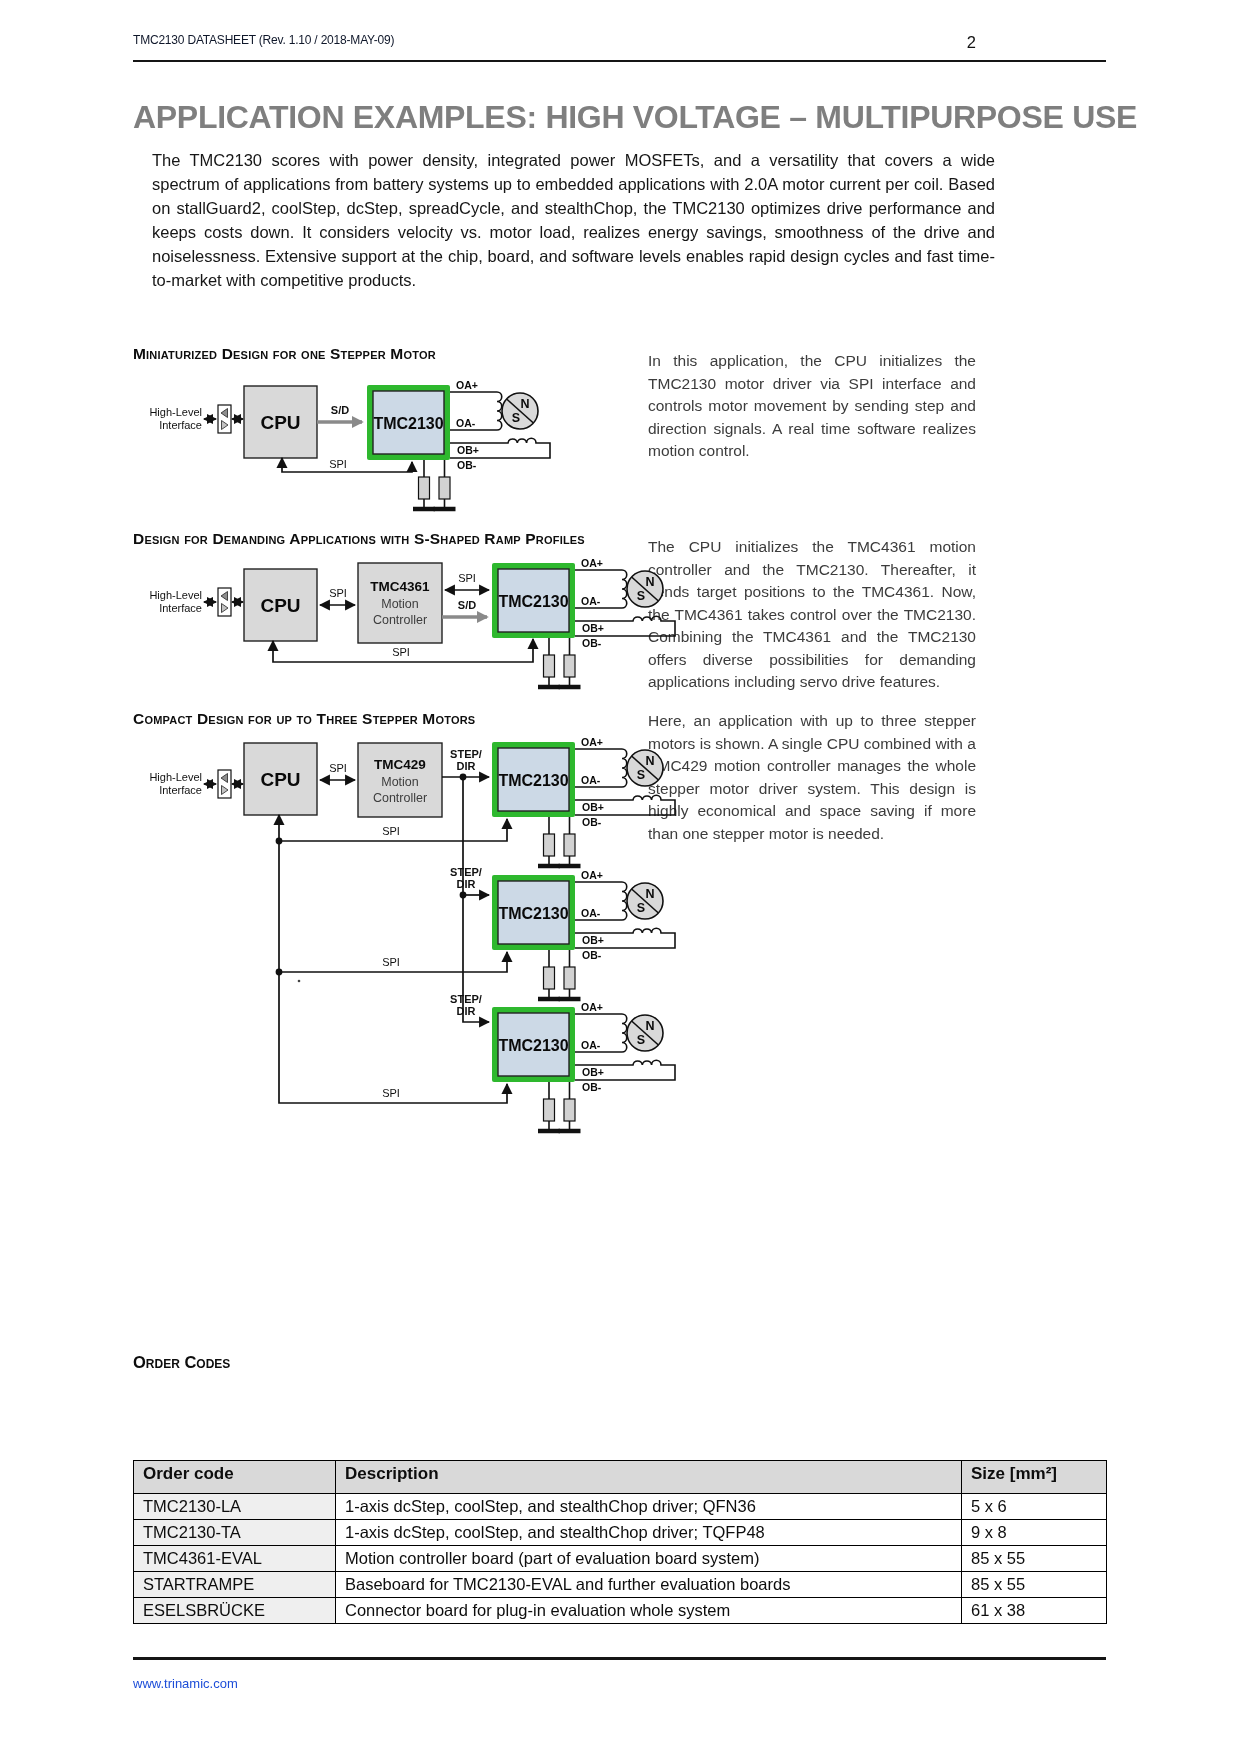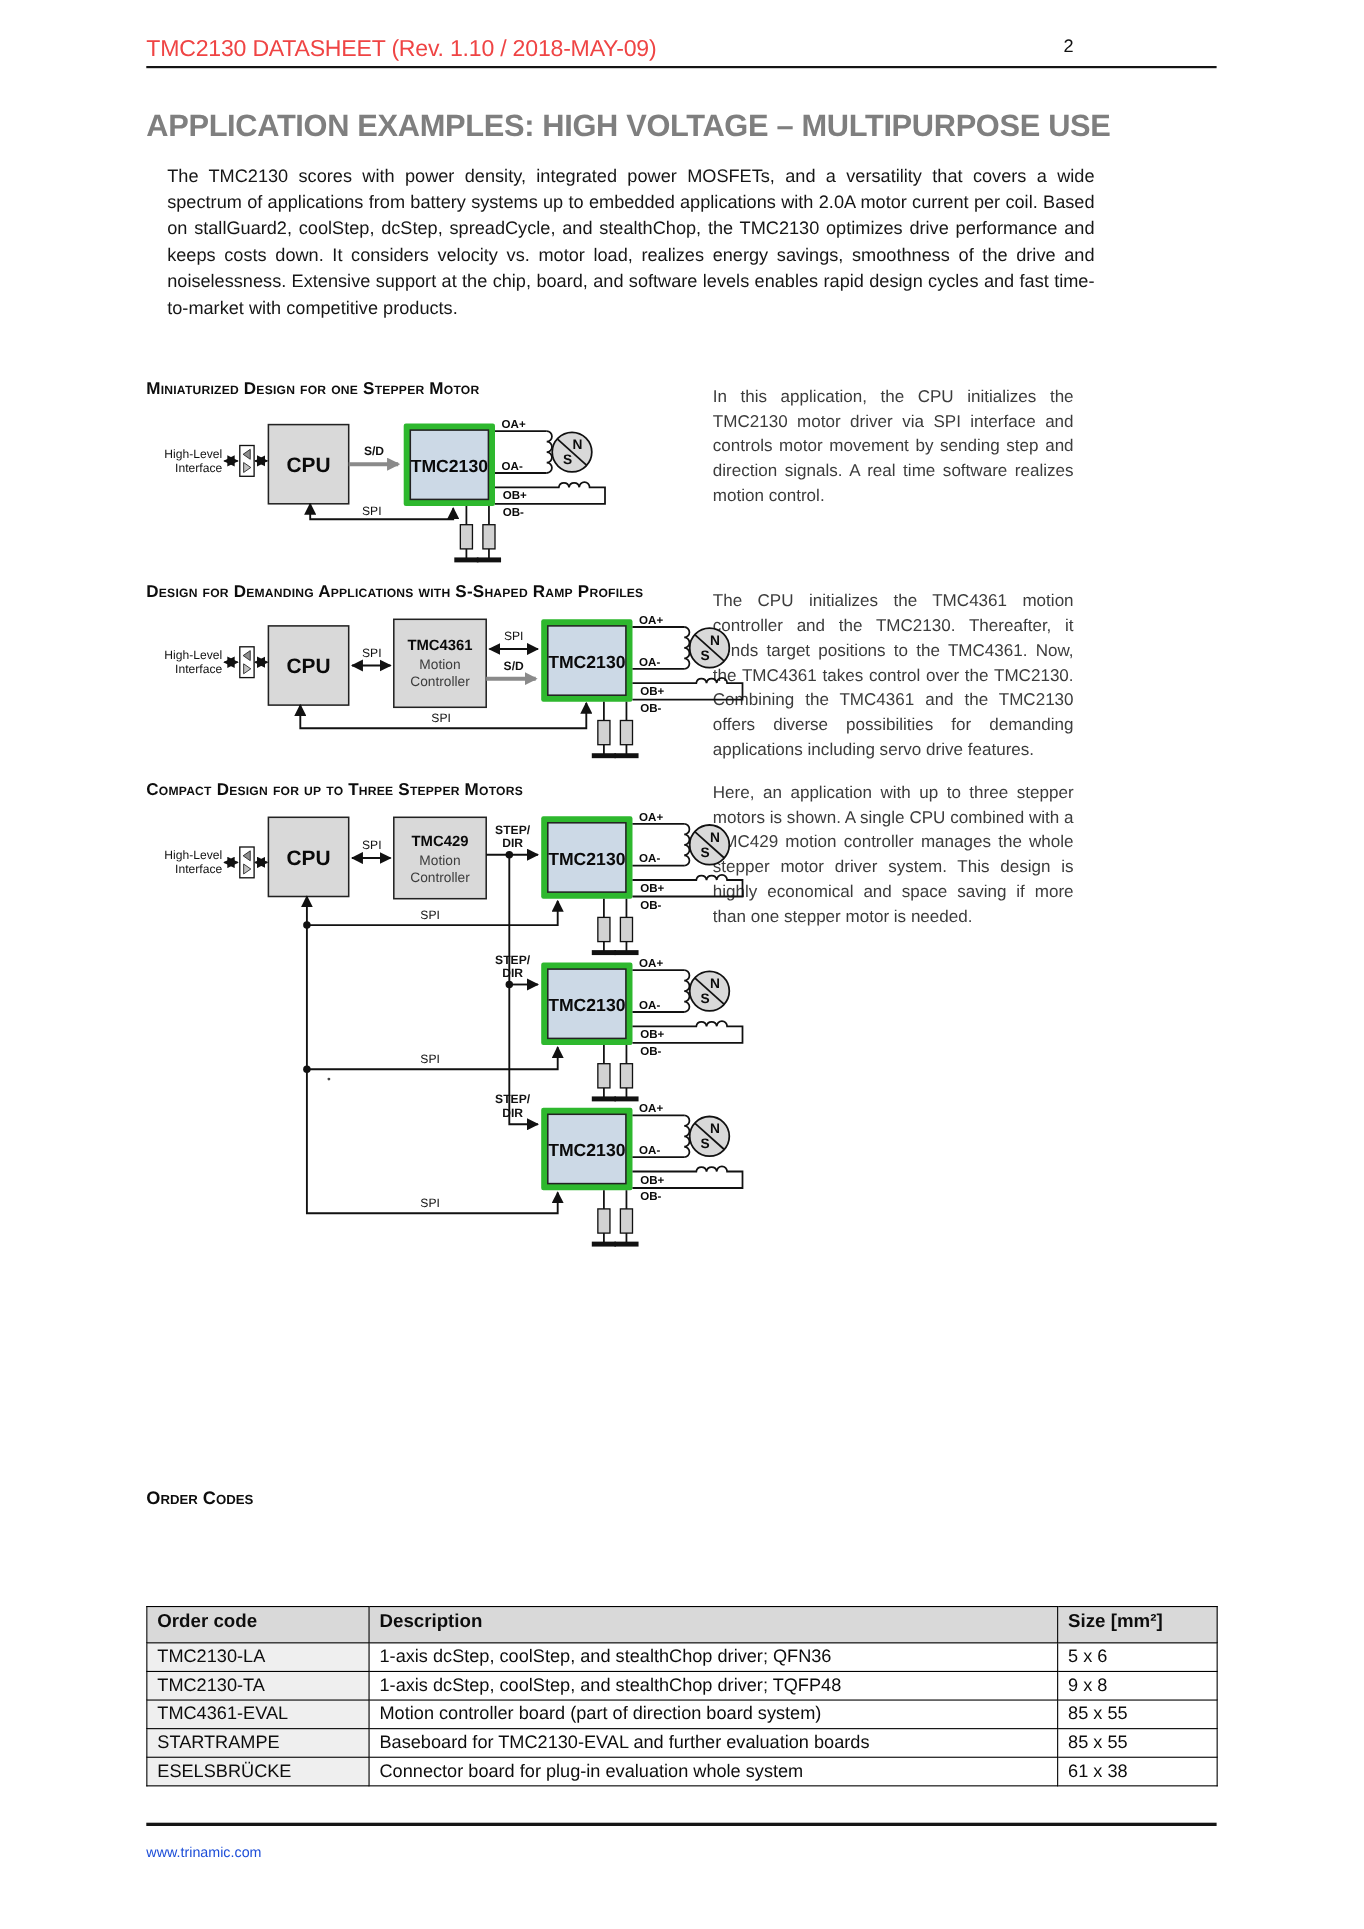--- a/index.html
+++ b/index.html
@@ -1,23 +1,23 @@
 <!DOCTYPE html>
 <html><head>
 <meta charset="utf-8">
 <style>
   html,body{margin:0;padding:0;background:#ffffff;}
   body{width:1240px;height:1754px;position:relative;font-family:"Liberation Sans","DejaVu Sans",sans-serif;color:#1a1a1a;}
   .abs{position:absolute;}
-  .hdr-title{left:133px;top:33px;font-size:21px;color:#ef4444;letter-spacing:-0.2px;}
+  .hdr-title{left:133px;top:33px;font-size:12px;color:#0f172a;letter-spacing:-0.2px;}
   .hdr-page{left:948px;top:33px;width:28px;text-align:right;font-size:16.5px;color:#111;}
   .rule{left:133px;width:973px;background:#151515;}
   .hdr-rule{top:60px;height:2px;}
   .ft-rule{top:1657px;height:2.5px;}
-  .page-title{left:133px;top:99px;font-size:28px;font-weight:bold;color:#7f7f7f;letter-spacing:-0.3px;}
+  .page-title{left:133px;top:99px;font-size:32px;font-weight:bold;color:#7f7f7f;letter-spacing:-0.3px;}
   .intro{left:133px;top:148px;width:843px;font-size:16.5px;line-height:24px;text-align:justify;color:#161616;margin-left:19px;}
   .sec-h{left:133px;font-variant:small-caps;font-weight:bold;font-size:15.5px;letter-spacing:0.2px;color:#0d0d0d;}
   .sec1-h{top:345px;text-align:right;} .sec2-h{top:530px;} .sec3-h{top:710px;}
   .colp{left:648px;width:328px;font-size:15.5px;line-height:22.5px;text-align:justify;color:#3c3c3c;}
   .colp1{top:350px;} .colp2{top:536px;} .colp3{top:710px;}
   .oc-h{left:133px;top:1353px;font-variant:small-caps;font-weight:bold;font-size:16.5px;color:#0d0d0d;}
   table.oc{left:133px;top:1460px;width:973px;border-collapse:collapse;font-size:16.5px;color:#0d0d0d;table-layout:fixed;}
   table.oc th,table.oc td{border:1.4px solid #000;padding:3px 9px;vertical-align:top;text-align:left;}
   table.oc th{background:#d9d9d9;font-weight:bold;height:26px;font-size:17px;}
   table.oc td.c1{background:#efefef;}
@@ -201,21 +201,21 @@
       <td>1-axis dcStep, coolStep, and stealthChop driver; QFN36</td>
       <td>5 x 6</td>
     </tr>
     <tr>
       <td class="c1">TMC2130-TA</td>
       <td>1-axis dcStep, coolStep, and stealthChop driver; TQFP48</td>
       <td>9 x 8</td>
     </tr>
     <tr>
       <td class="c1">TMC4361-EVAL</td>
-      <td>Motion controller board (part of direction board system)</td>
+      <td>Motion controller board (part of evaluation board system)</td>
       <td>85 x 55</td>
     </tr>
     <tr>
       <td class="c1">STARTRAMPE</td>
       <td>Baseboard for TMC2130-EVAL and further evaluation boards</td>
       <td>85 x 55</td>
     </tr>
     <tr>
       <td class="c1">ESELSBRÜCKE</td>
       <td>Connector board for plug-in evaluation whole system</td>

